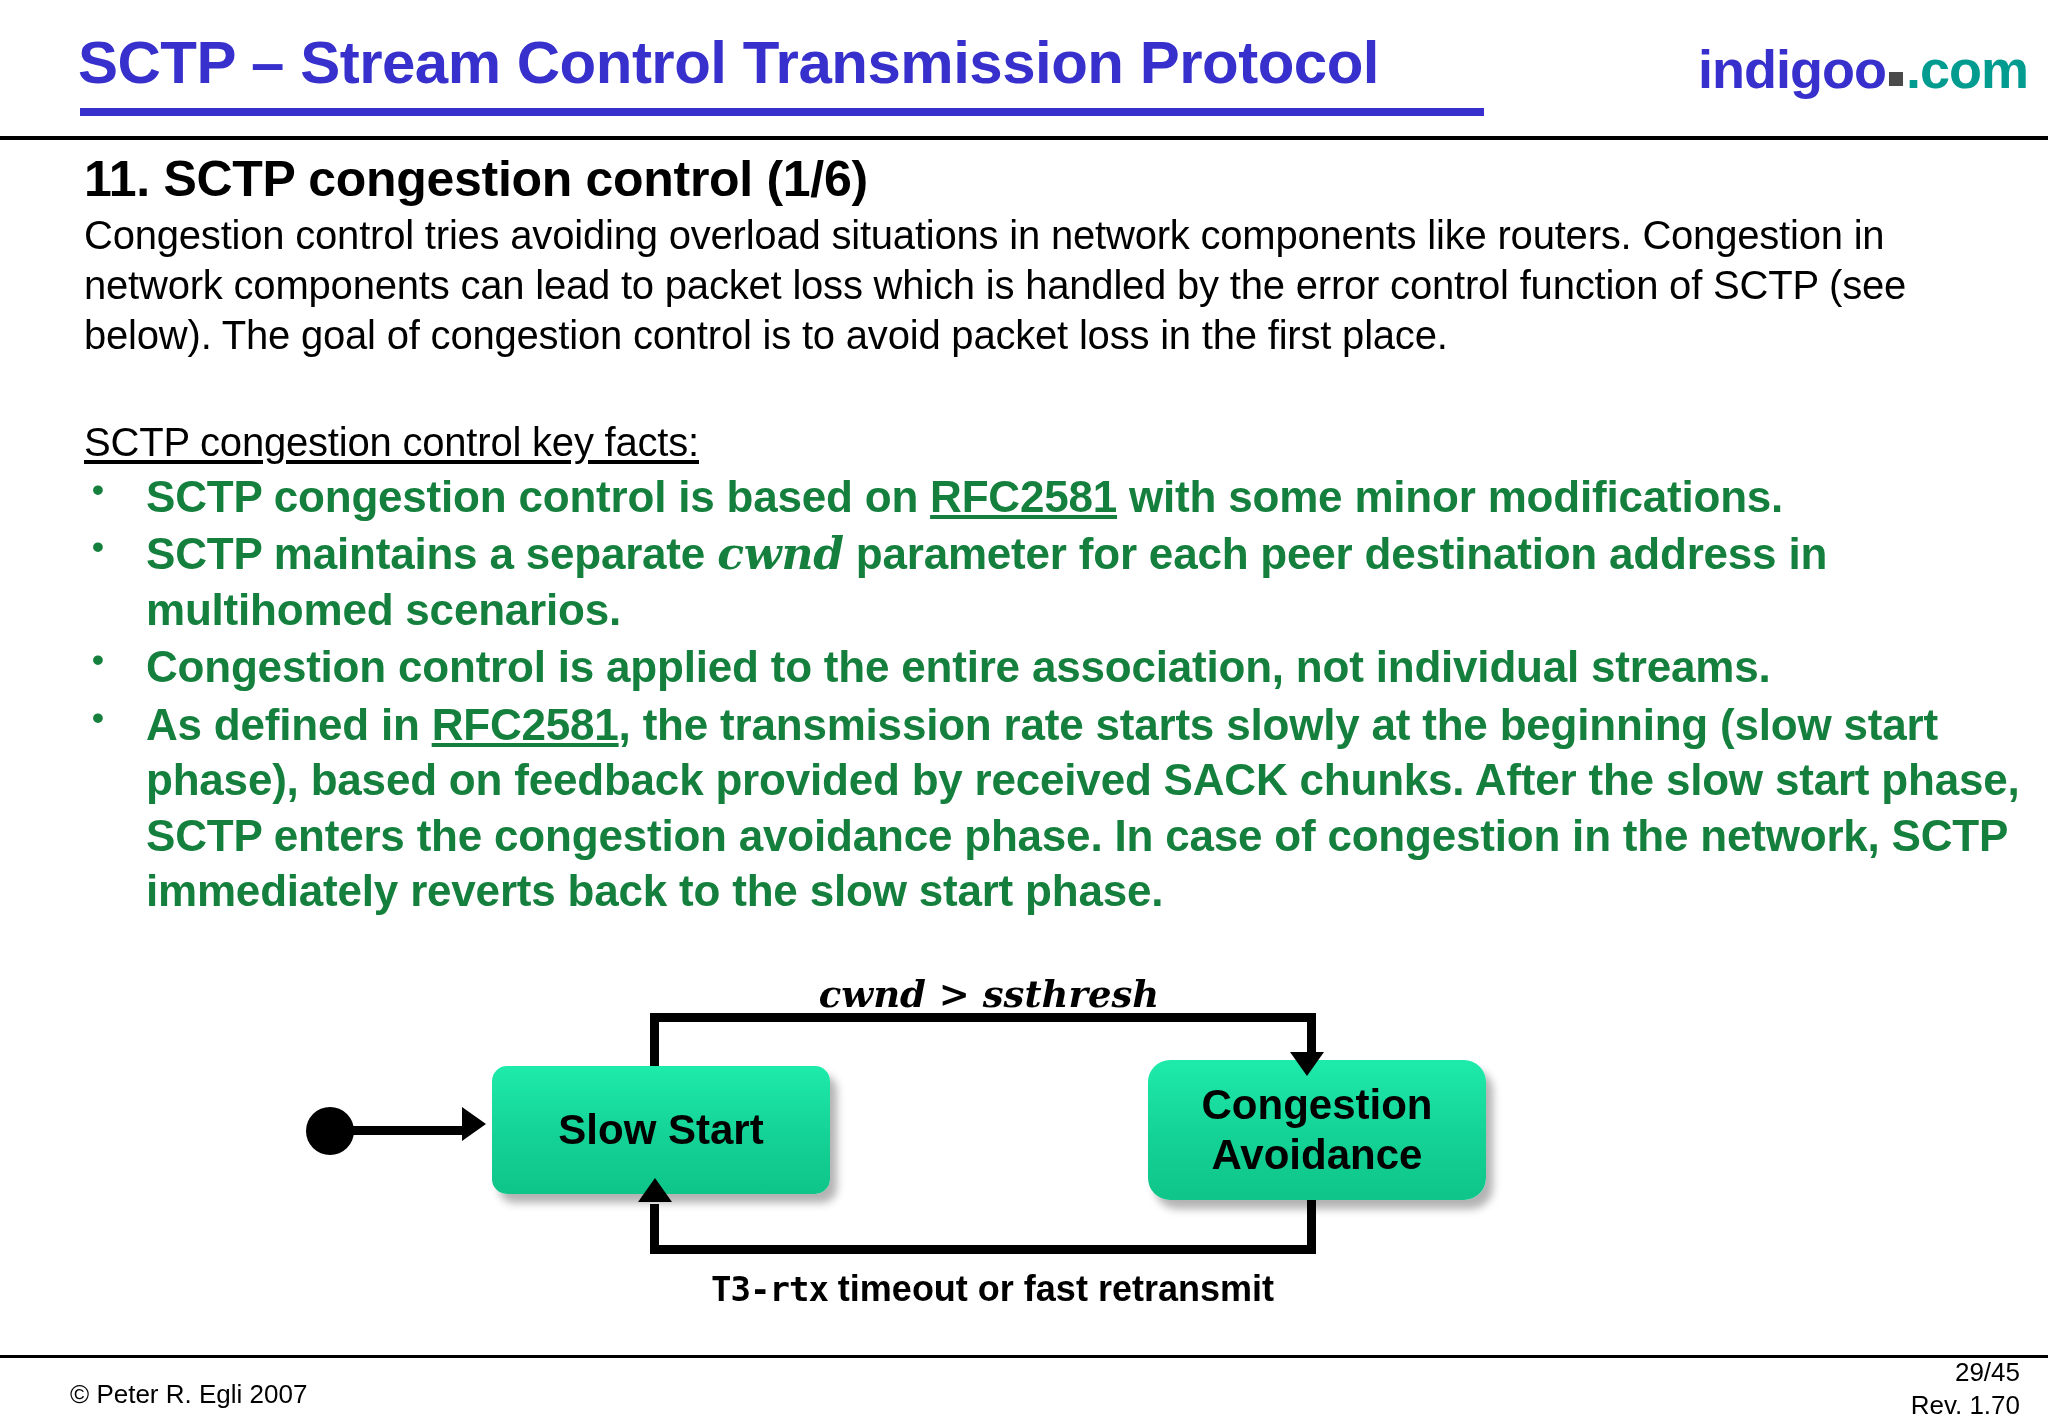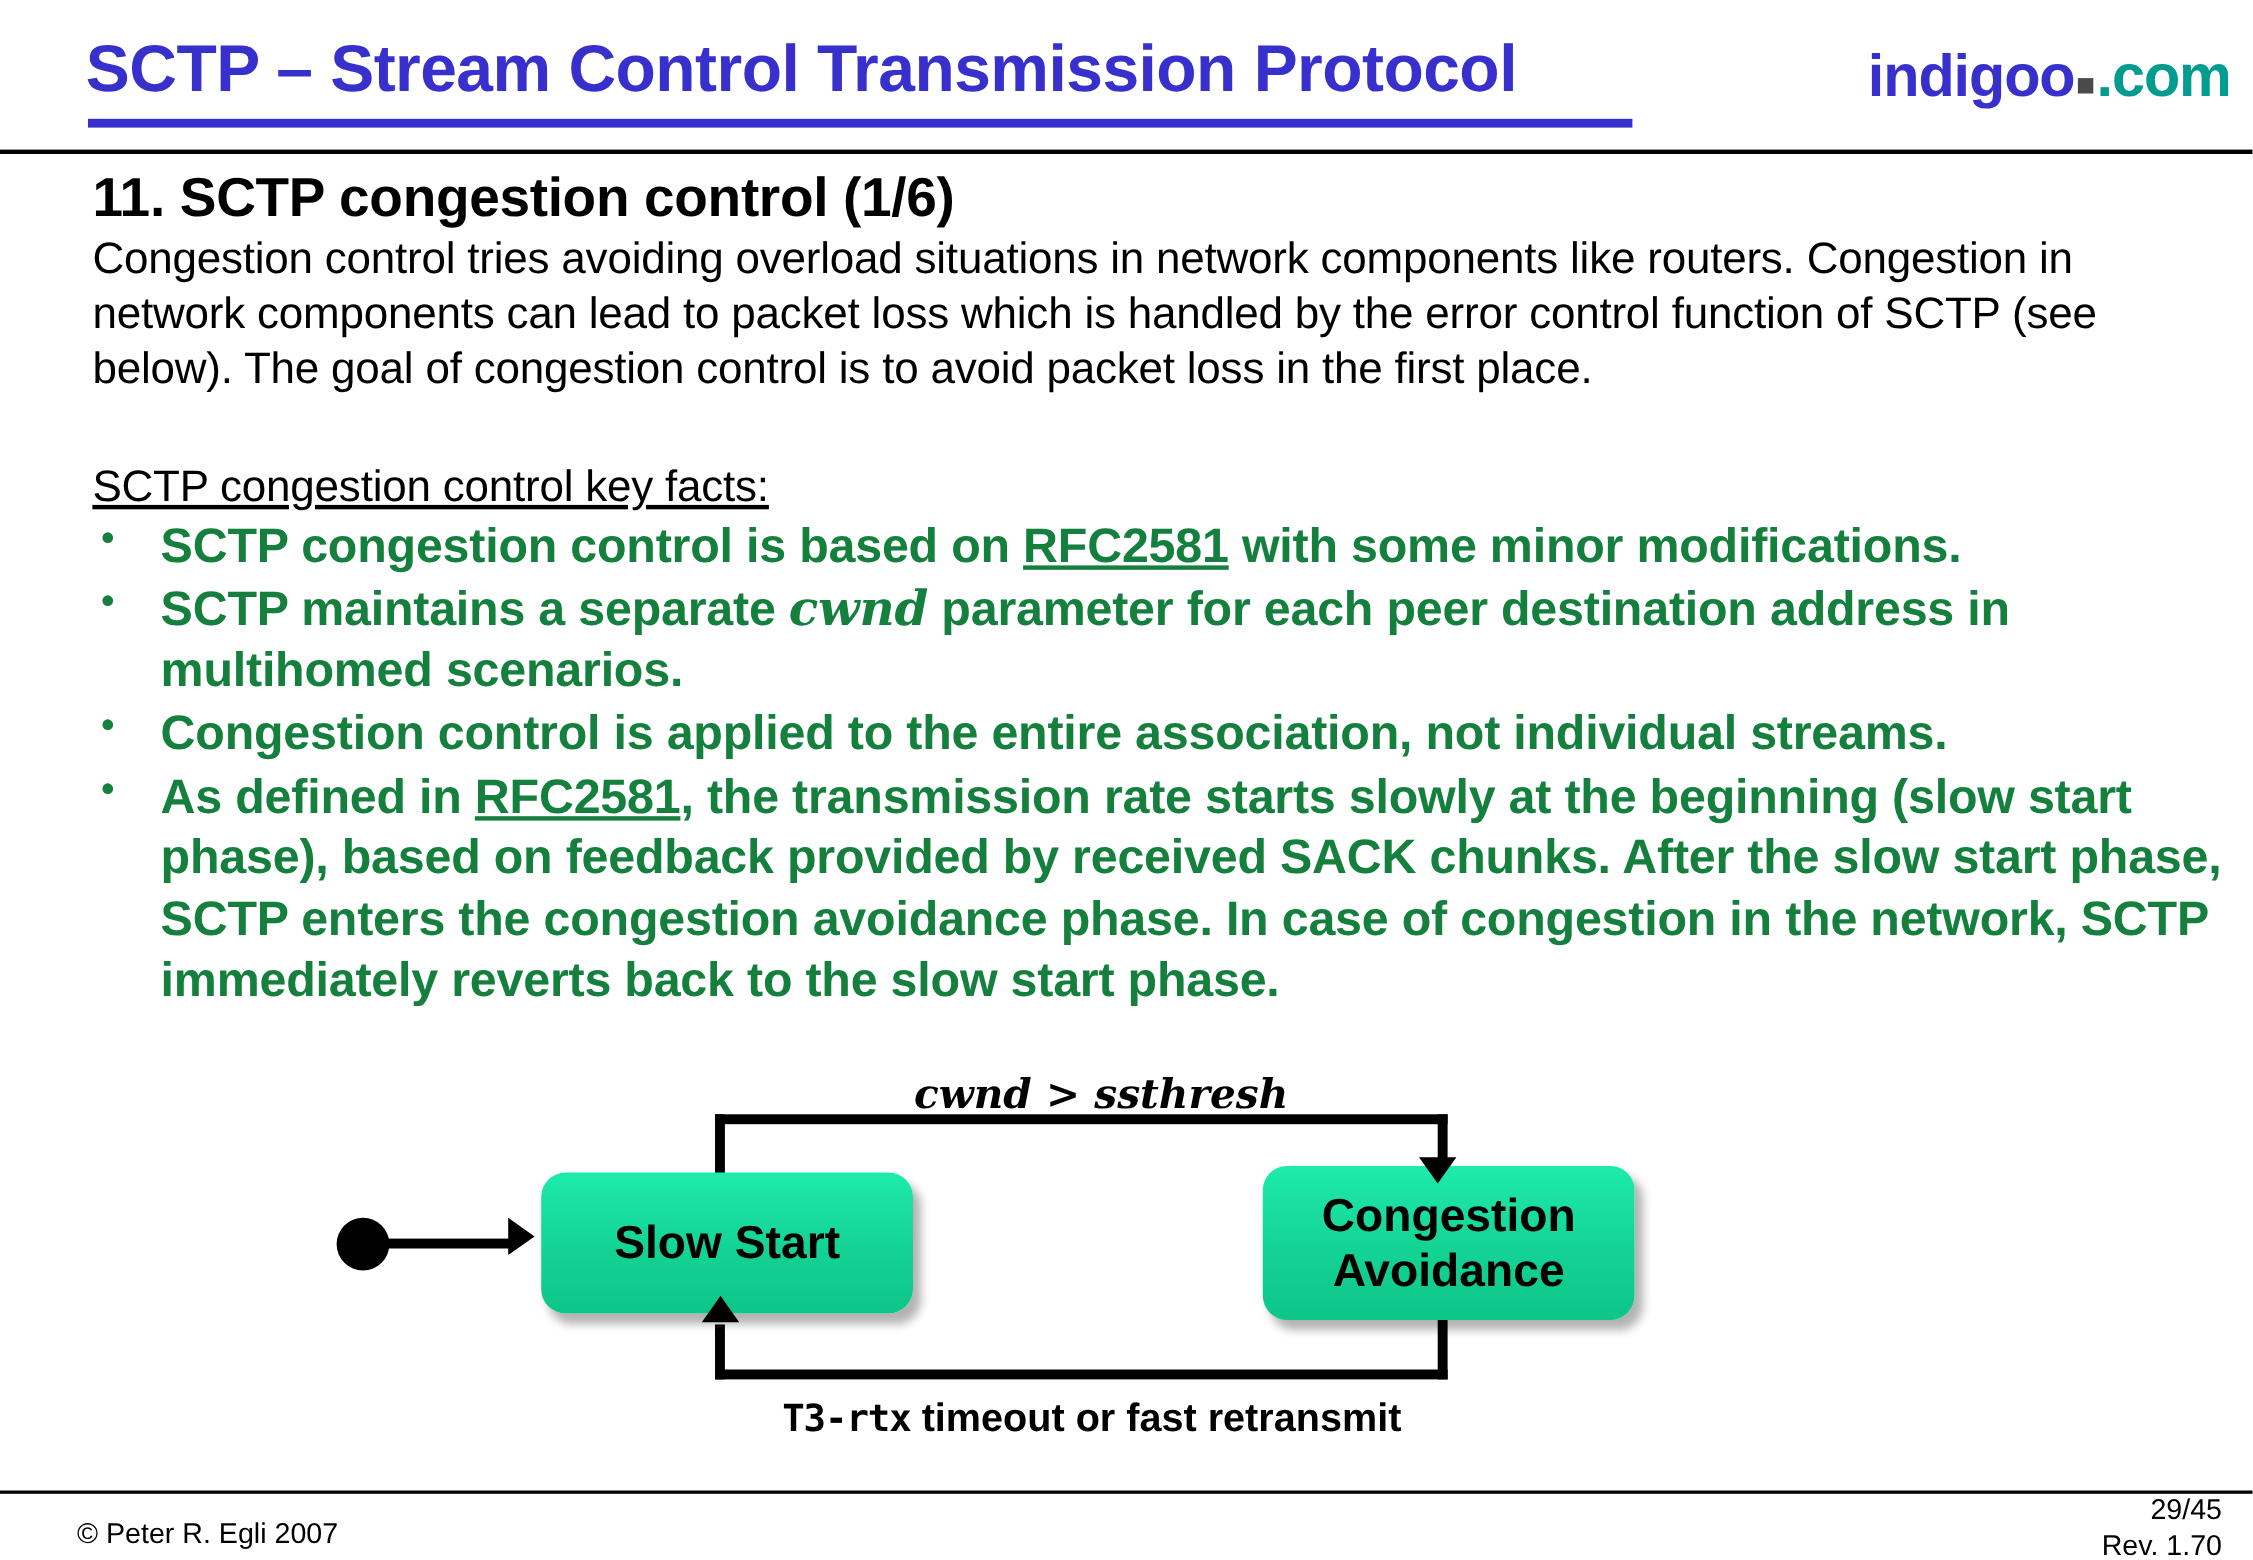--- a/index.html
+++ b/index.html
@@ -146,20 +146,21 @@
     font-weight: bold;
     font-size: 42px;
     line-height: 1.18;
     z-index: 3;
   }
   #box-slow-start {
     left: 492px;
     top: 1066px;
     width: 338px;
     height: 128px;
+    border-radius: 15px;
   }
   #box-congestion-avoidance {
     left: 1148px;
     top: 1060px;
     width: 338px;
     height: 140px;
   }
   .edge { position: absolute; background: #000000; z-index: 1; }
   
   #edge-top-v-left  { left: 650px;  top: 1013px; width: 9px;  height: 60px; }
@@ -195,21 +196,21 @@
     border-bottom: 24px solid #000000;
   }
   #arrow-entry {
     left: 462px; top: 1107px;
     border-top: 17px solid transparent;
     border-bottom: 17px solid transparent;
     border-left: 24px solid #000000;
   }
   #label-top {
     position: absolute;
-    left: 16px; top: 972px;
+    left: 4px; top: 972px;
     width: 1970px;
     text-align: center;
     font-family: "DejaVu Serif", "Liberation Serif", serif;
     font-style: italic;
     font-weight: bold;
     font-size: 37px;
     color: #000000;
   }
   #label-bottom {
     position: absolute;

